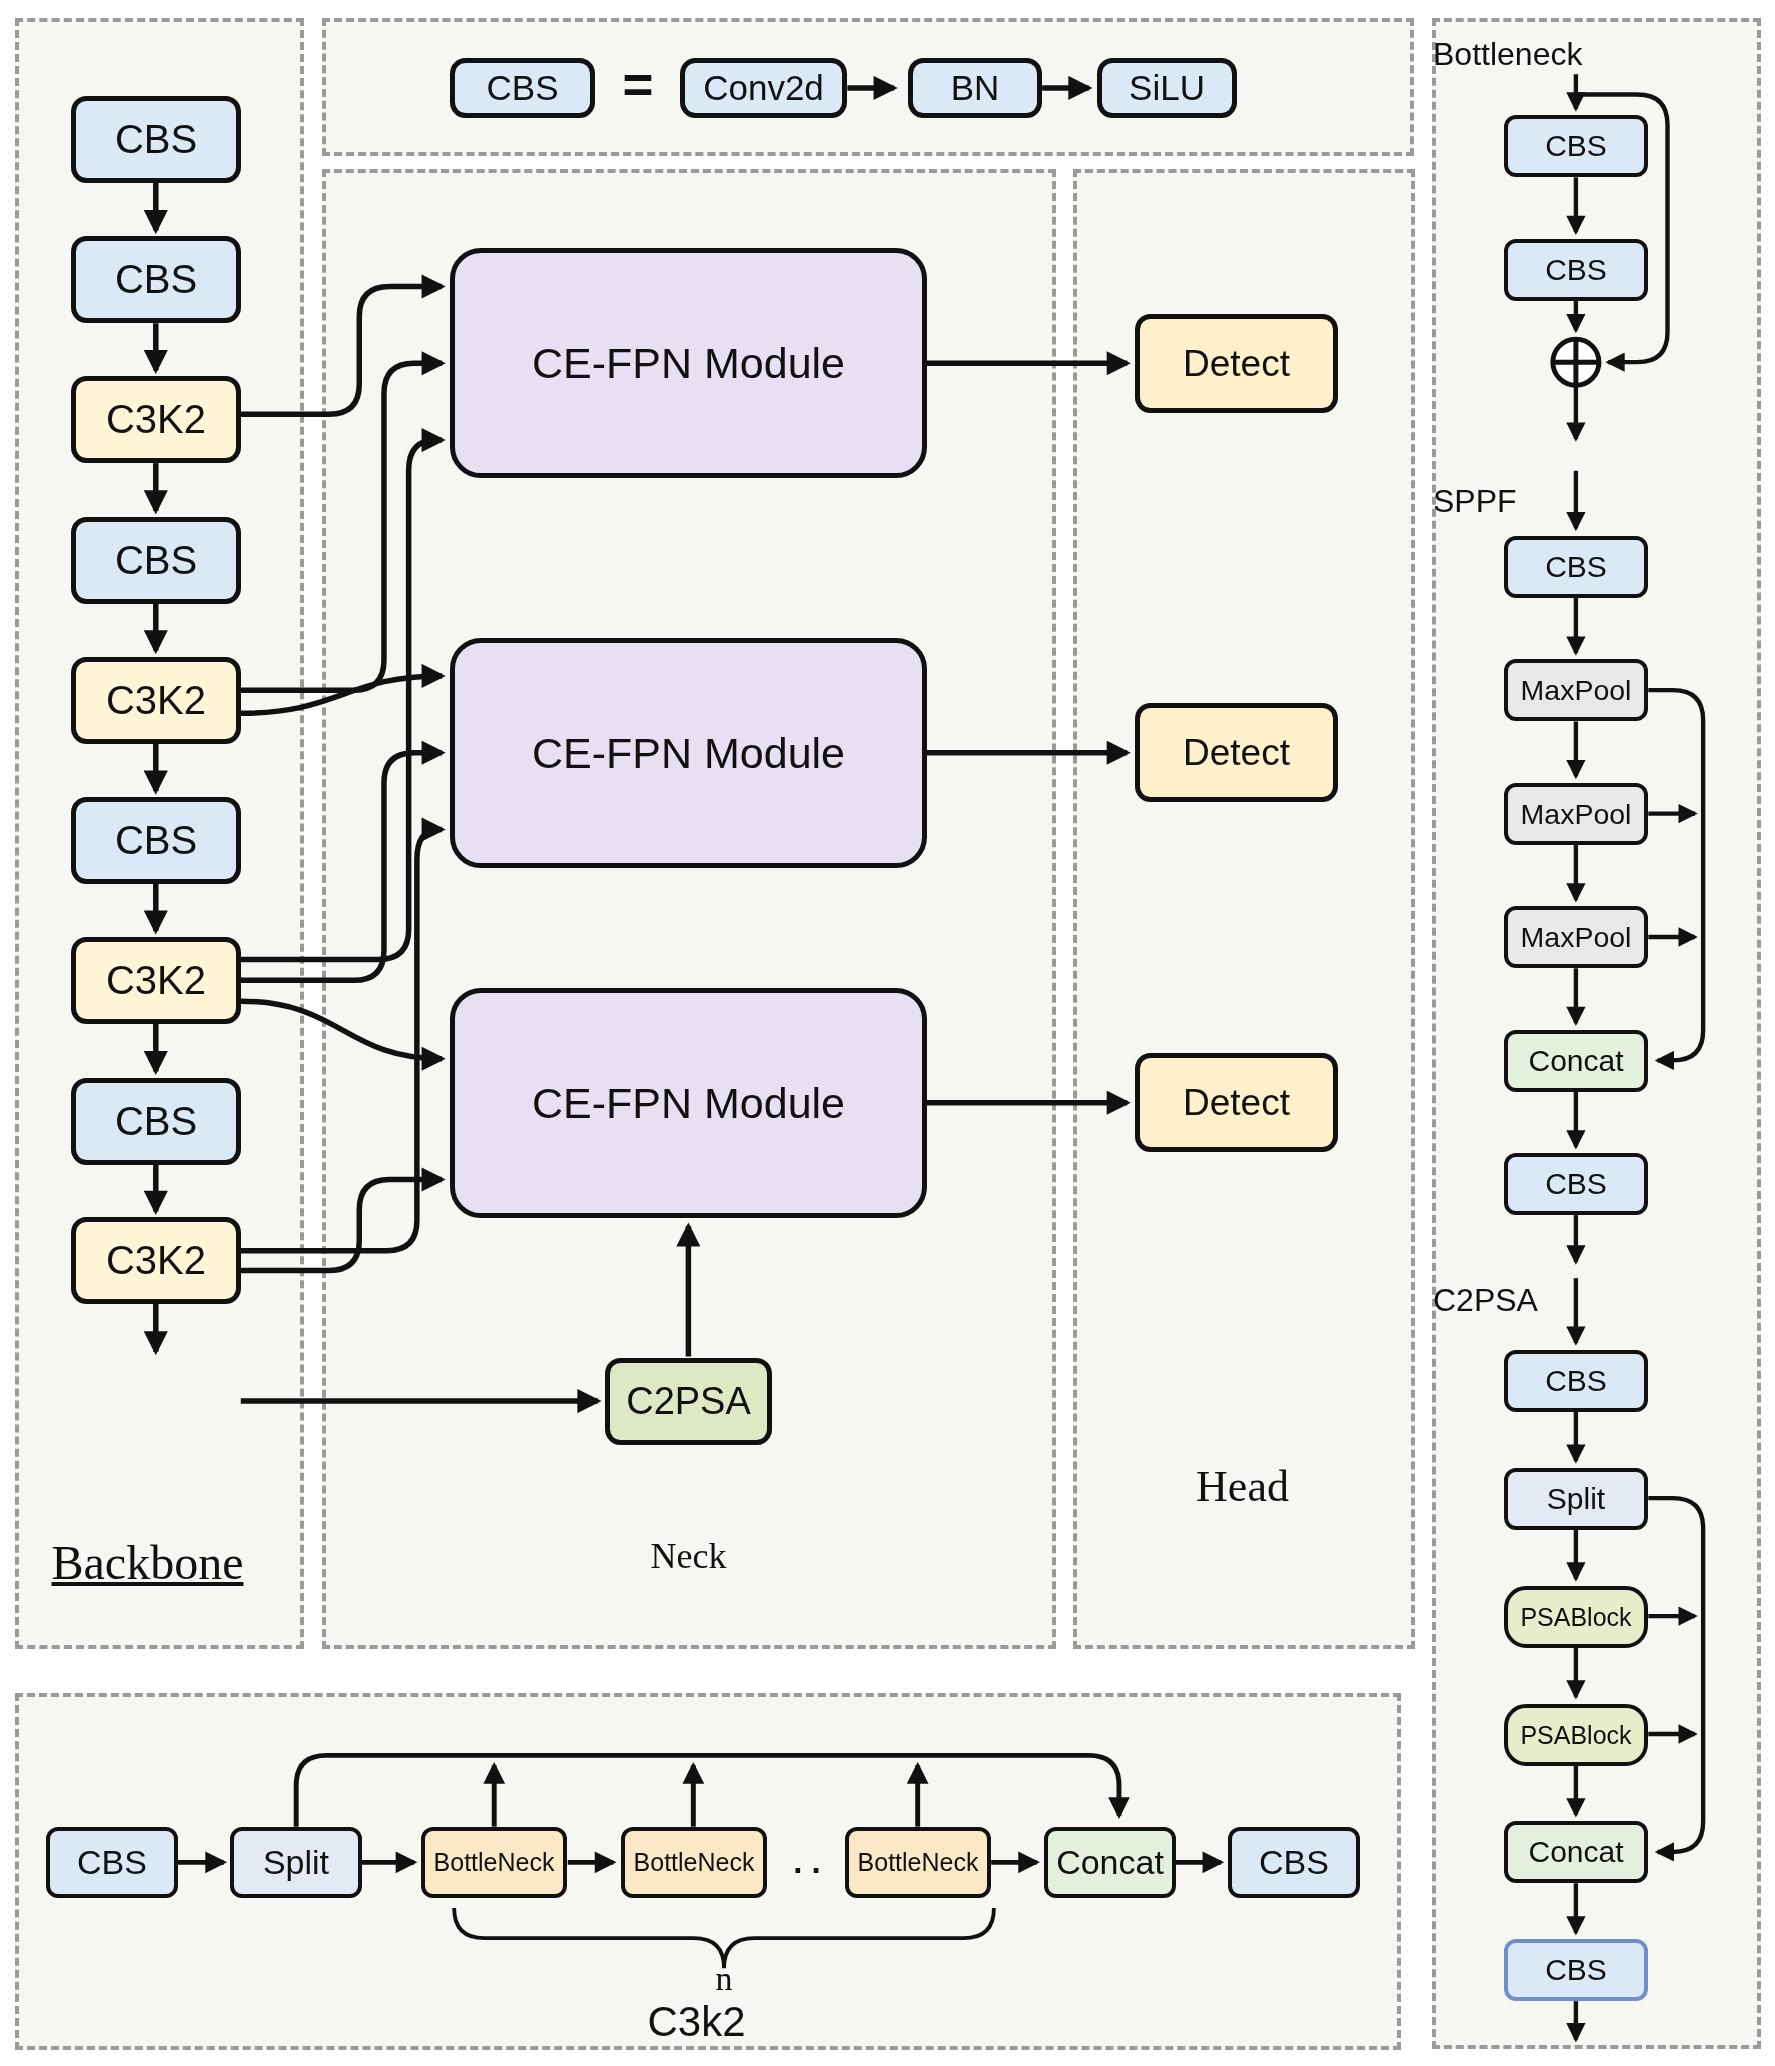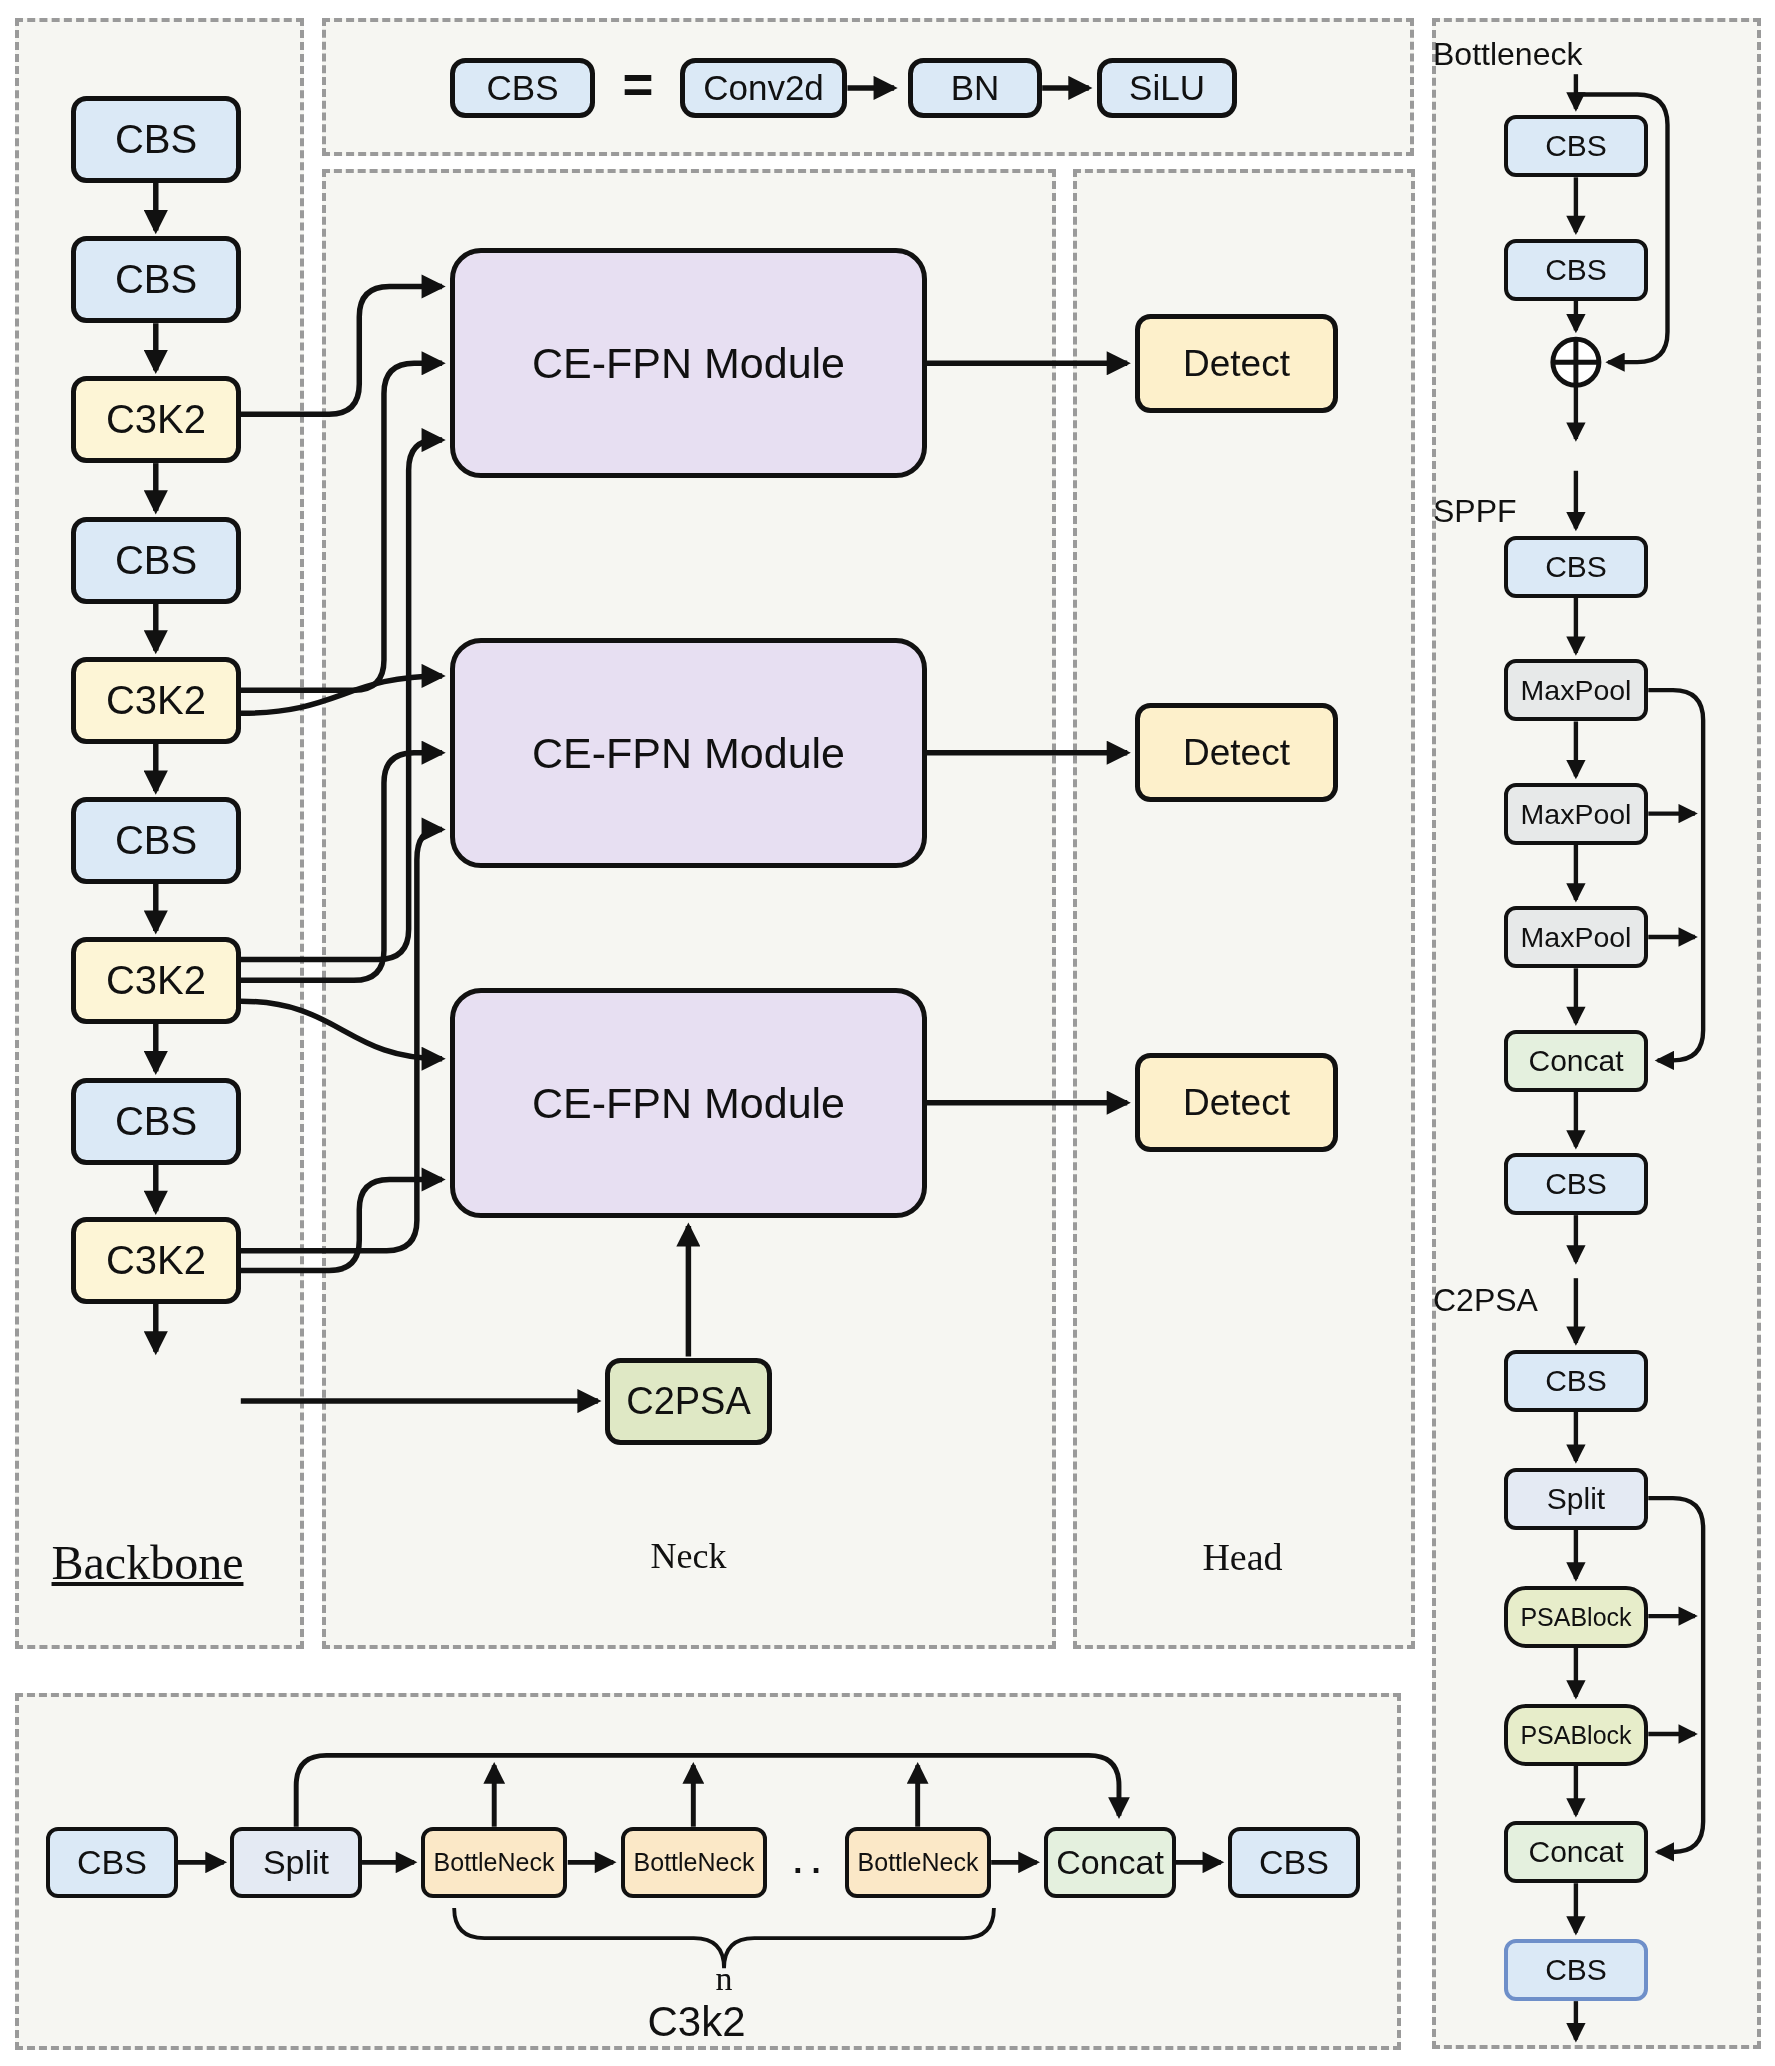--- a/index.html
+++ b/index.html
@@ -145,27 +145,27 @@
 
   <div class="box module" style="left:450px;top:248px;width:477px;height:230px;">CE-FPN Module</div>
   <div class="box module" style="left:450px;top:638px;width:477px;height:230px;">CE-FPN Module</div>
   <div class="box module" style="left:450px;top:988px;width:477px;height:230px;">CE-FPN Module</div>
   <div class="box c2psa-neck" style="left:605px;top:1358px;width:167px;height:87px;">C2PSA</div>
   <div class="lbl serif" style="left:579px;top:1535px;width:219px;font-size:36px;">Neck</div>
 
   <div class="box detect" style="left:1135px;top:314px;width:203px;height:99px;">Detect</div>
   <div class="box detect" style="left:1135px;top:703px;width:203px;height:99px;">Detect</div>
   <div class="box detect" style="left:1135px;top:1053px;width:203px;height:99px;">Detect</div>
-  <div class="lbl serif" style="left:1133px;top:1535px;width:219px;font-size:38px;">Head</div>
+  <div class="lbl serif" style="left:1133px;top:1461px;width:219px;font-size:44px;">Head</div>
 
   <div class="sec-title" style="left:1433px;top:36px;">Bottleneck</div>
   <div class="box cbs rp" style="left:1504px;top:115px;width:144px;height:62px;">CBS</div>
   <div class="box cbs rp" style="left:1504px;top:239px;width:144px;height:62px;">CBS</div>
 
-  <div class="sec-title" style="left:1433px;top:493px;">SPPF</div>
+  <div class="sec-title" style="left:1433px;top:483px;">SPPF</div>
   <div class="box cbs rp" style="left:1504px;top:536px;width:144px;height:62px;">CBS</div>
   <div class="box maxpool rp" style="left:1504px;top:659px;width:144px;height:62px;">MaxPool</div>
   <div class="box maxpool rp" style="left:1504px;top:783px;width:144px;height:62px;">MaxPool</div>
   <div class="box maxpool rp" style="left:1504px;top:906px;width:144px;height:62px;">MaxPool</div>
   <div class="box concat rp" style="left:1504px;top:1030px;width:144px;height:62px;">Concat</div>
   <div class="box cbs rp" style="left:1504px;top:1153px;width:144px;height:62px;">CBS</div>
 
   <div class="sec-title" style="left:1433px;top:1282px;">C2PSA</div>
   <div class="box cbs rp" style="left:1504px;top:1350px;width:144px;height:62px;">CBS</div>
   <div class="box split rp" style="left:1504px;top:1468px;width:144px;height:62px;">Split</div>

